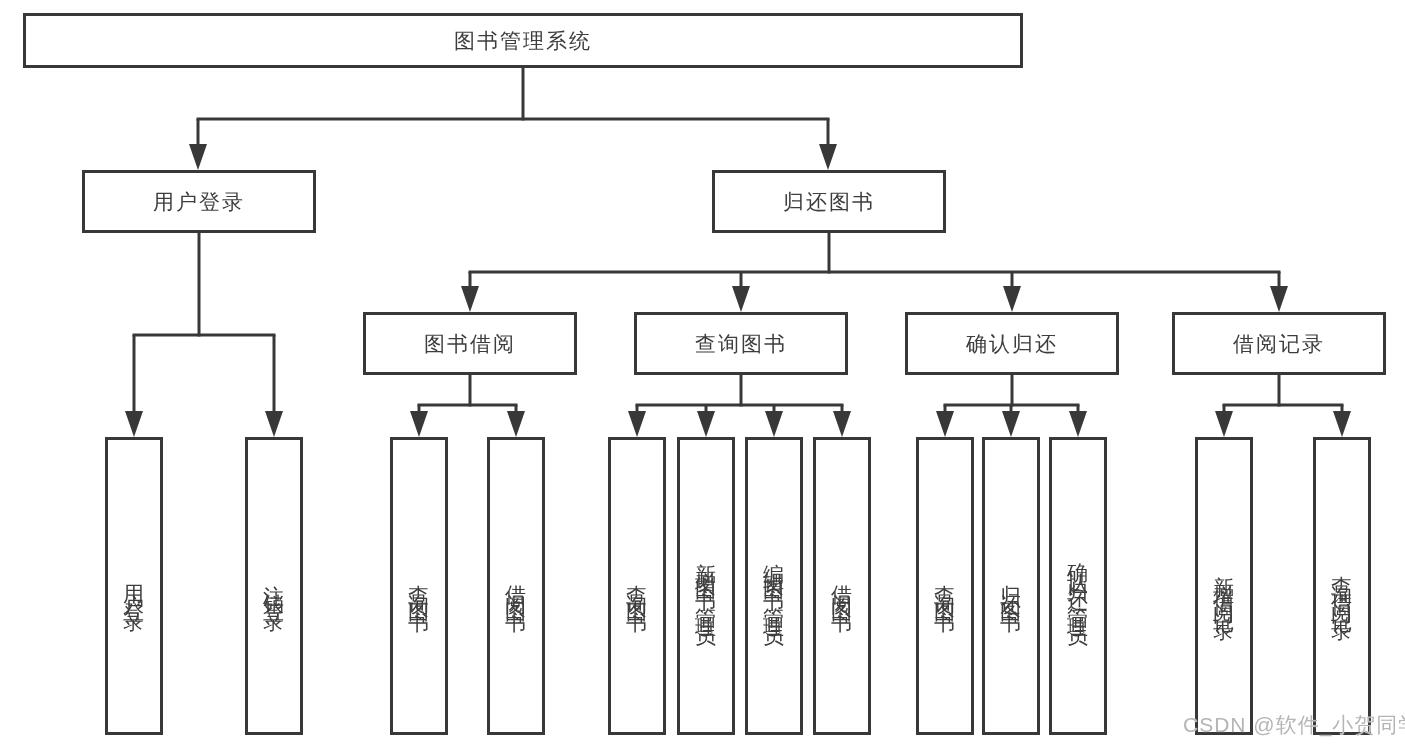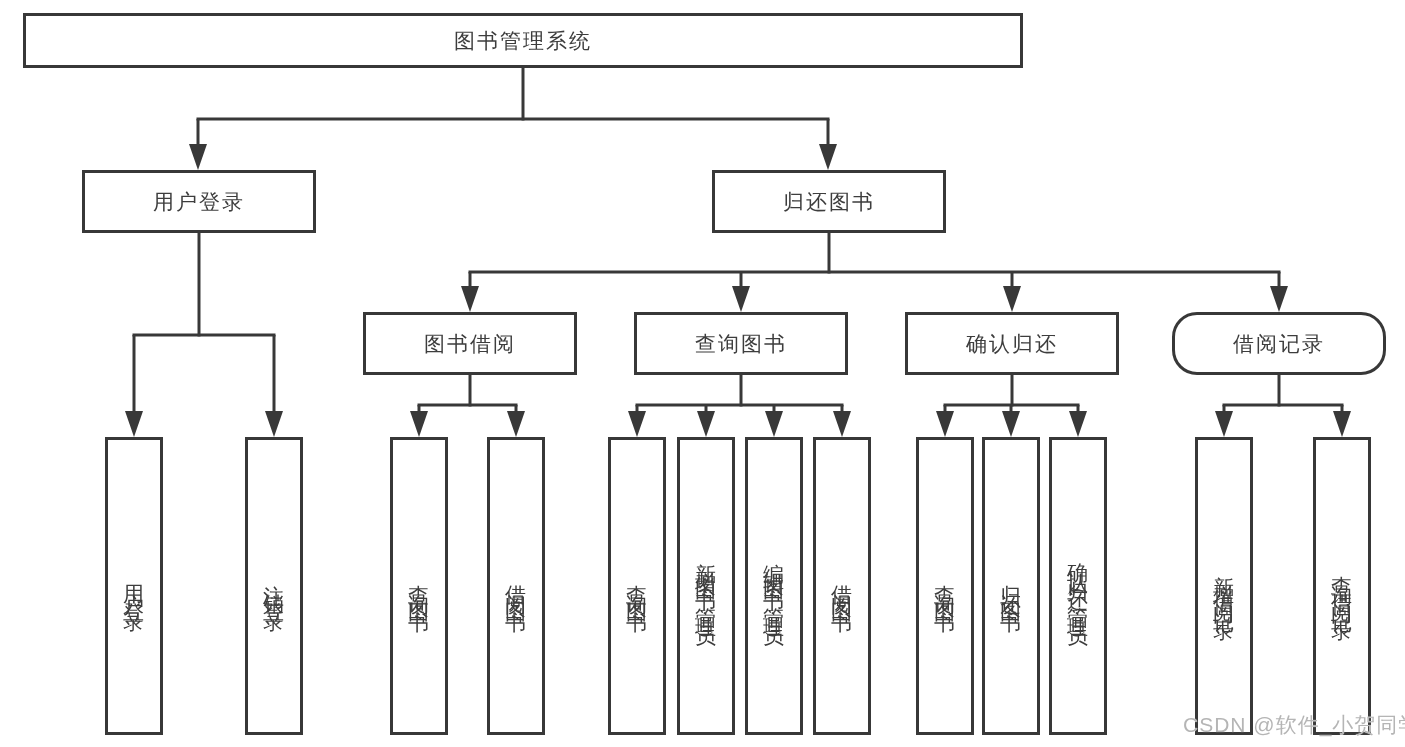--- a/index.html
+++ b/index.html
@@ -143,21 +143,21 @@
 
   <div class="box" style="left:363px; top:312px; width:214px; height:63px;">
     <span class="h-label">图书借阅</span>
   </div>
   <div class="box" style="left:634px; top:312px; width:214px; height:63px;">
     <span class="h-label">查询图书</span>
   </div>
   <div class="box" style="left:905px; top:312px; width:214px; height:63px;">
     <span class="h-label">确认归还</span>
   </div>
-  <div class="box" style="left:1172px; top:312px; width:214px; height:63px;border-radius:25px;">
+  <div class="box" style="left:1172px; top:312px; width:214px; height:63px;">
     <span class="h-label">借阅记录</span>
   </div>
 
   <div class="box" style="left:105px; top:437px; width:58px; height:298px;">
     <span class="v-label">用户登录</span>
   </div>
   <div class="box" style="left:245px; top:437px; width:58px; height:298px;">
     <span class="v-label">注销登录</span>
   </div>
 

